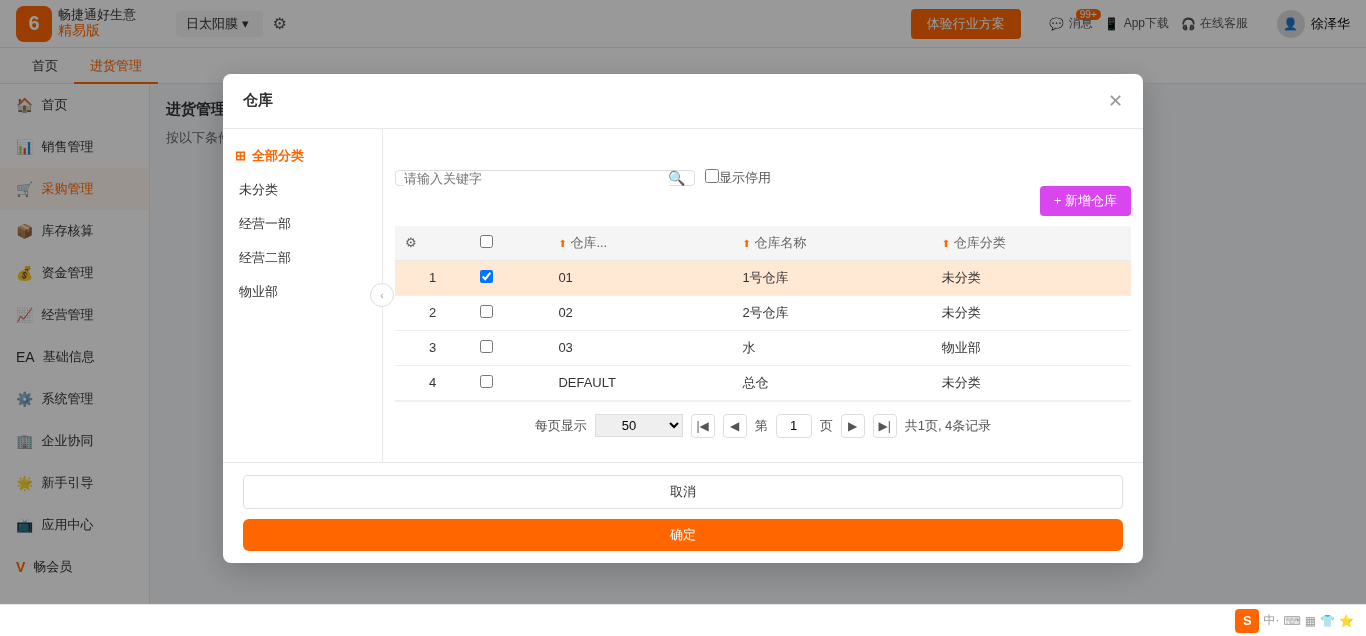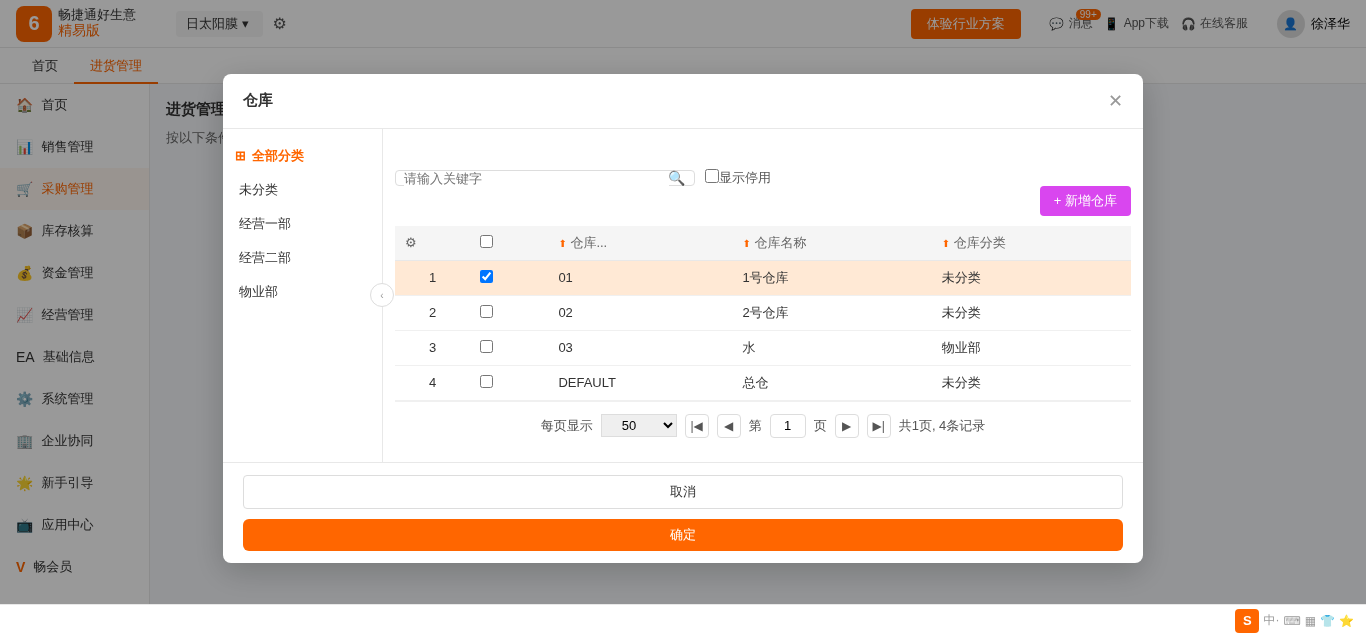--- a/index.html
+++ b/index.html
@@ -176,21 +176,21 @@
     .th-gear { text-align: center; }
     .sort-icon { color: #f60; font-size: 10px; }
 
     
     .pagination {
       display: flex; align-items: center; justify-content: center;
       padding: 12px 0; gap: 8px; font-size: 13px; color: #555;
       border-top: 1px solid #f0f0f0; margin-top: auto;
     }
     .page-size-select {
-      border: 1px solid #ddd; border-radius: 0; padding: 2px 16px;
+      border: 1px solid #ddd; border-radius: 0; padding: 2px 22px;
       font-size: 13px; cursor: pointer;
     }
     .page-btn {
       width: 24px; height: 24px; border: 1px solid #ddd; border-radius: 4px;
       background: #fff; cursor: pointer; display: flex; align-items: center; justify-content: center;
       font-size: 12px; color: #555;
     }
     .page-input {
       width: 36px; height: 24px; border: 1px solid #ddd; border-radius: 4px;
       text-align: center; font-size: 13px;

